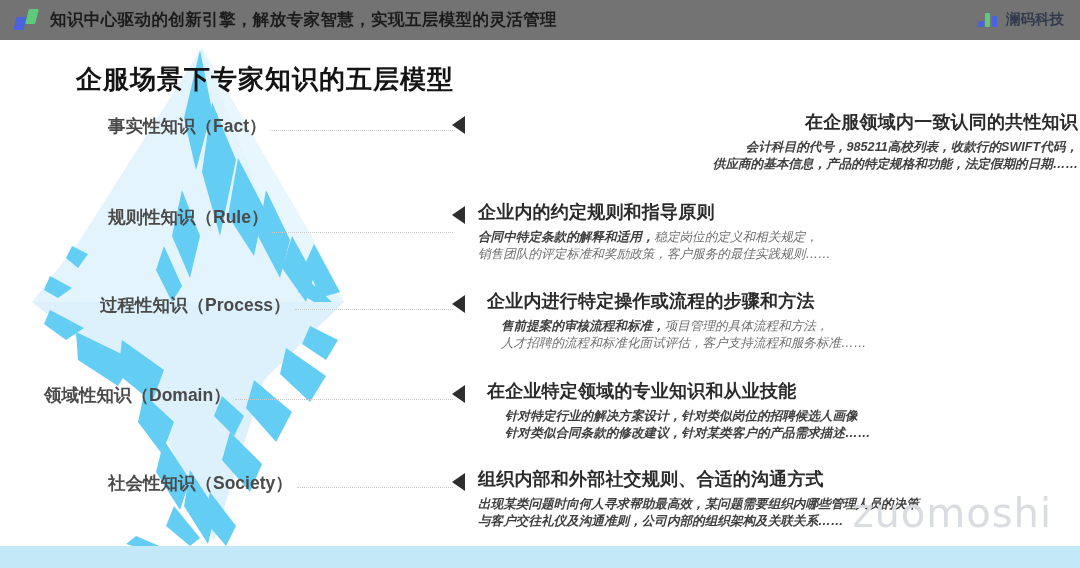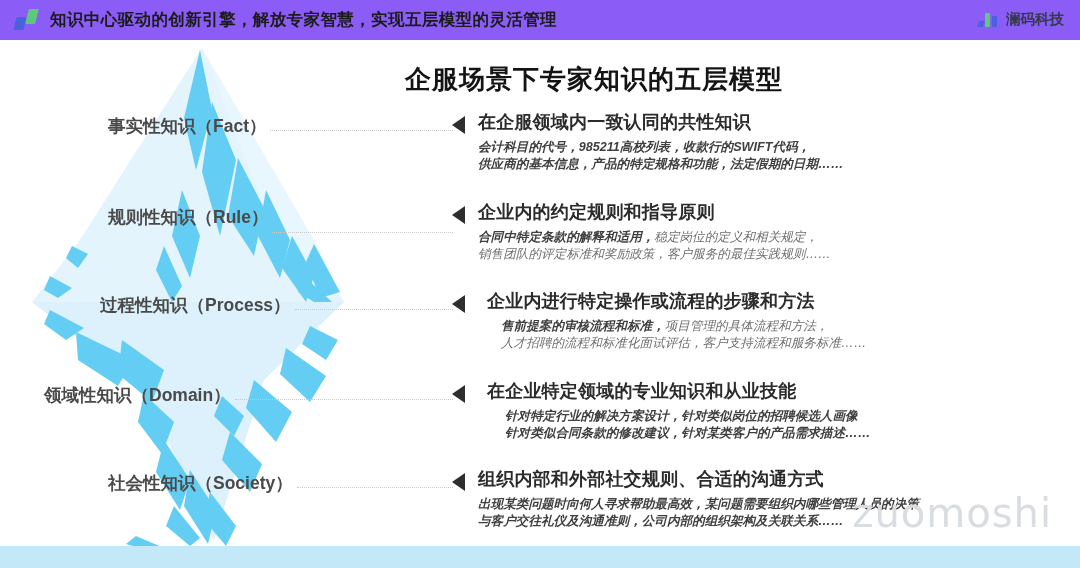--- a/index.html
+++ b/index.html
@@ -12,21 +12,21 @@
   #slide {
     position: relative;
     width: 1080px; height: 568px;
     background: #ffffff;
   }
 
   
   #topbar {
     position: absolute; left: 0; top: 0;
     width: 1080px; height: 40px;
-    background: #8b5cf6;
+    background: #737373;
     display: flex; align-items: center;
   }
   #topbar-icon {
     position: relative;
     width: 26px; height: 24px;
     margin-left: 14px; margin-right: 10px;
     flex: 0 0 auto;
   }
   #topbar-icon .p1 {
     position: absolute; left: 1px; top: 9px;
@@ -75,25 +75,25 @@
   #iceberg {
     position: absolute; left: 14px; top: 40px;
     width: 400px; height: 510px;
     pointer-events: none;
   }
 
   
   #main-title {
     position: absolute; left: 0; top: 62px;
     width: 1080px;
-    text-align: center;
+    text-align: left;
     font-size: 26px; font-weight: bold;
     color: #141414;
     letter-spacing: 1px;
-    padding-left: 108px;
+    padding-left: 76px;
   }
 
   
   .row { position: absolute; left: 0; width: 1080px; height: 88px; }
   .row-left {
     position: absolute; left: 0; top: 0;
     width: 455px; height: 26px;
     display: flex; align-items: center;
   }
   .layer-label {
@@ -127,21 +127,21 @@
     margin-top: 5px;
     font-size: 12.6px;
     font-style: italic;
     color: #6f6f6f;
     line-height: 16.5px;
     white-space: nowrap;
   }
   .detail b { color: #3f3f3f; font-weight: bold; font-style: italic; }
 
   
-  #row-1 { top: 113px; }
+  #row-1 { top: 113px; text-align: right; }
   #row-2 { top: 203px; }
   #row-3 { top: 292px; }
   #row-4 { top: 382px; }
   #row-5 { top: 470px; }
 
   #row-1 .row-left { padding-left: 108px; }
   #row-2 .row-left { padding-left: 108px; align-items: flex-end; }
   #row-3 .row-left { padding-left: 100px; }
   #row-4 .row-left { padding-left: 44px; }
   #row-5 .row-left { padding-left: 108px; }

